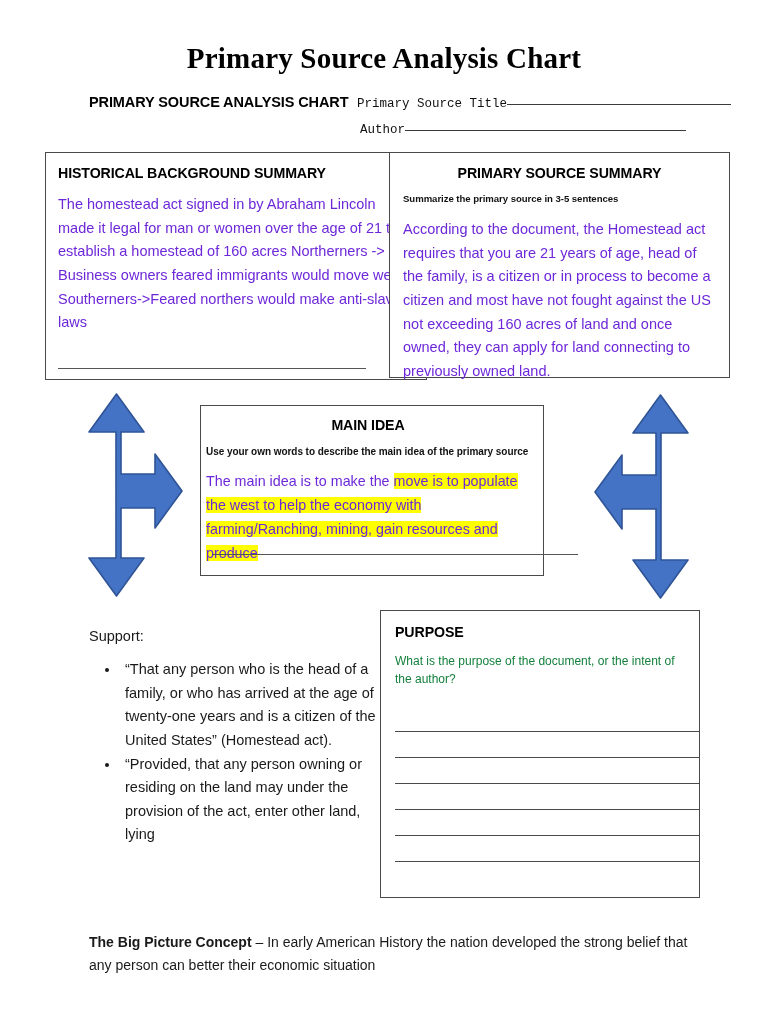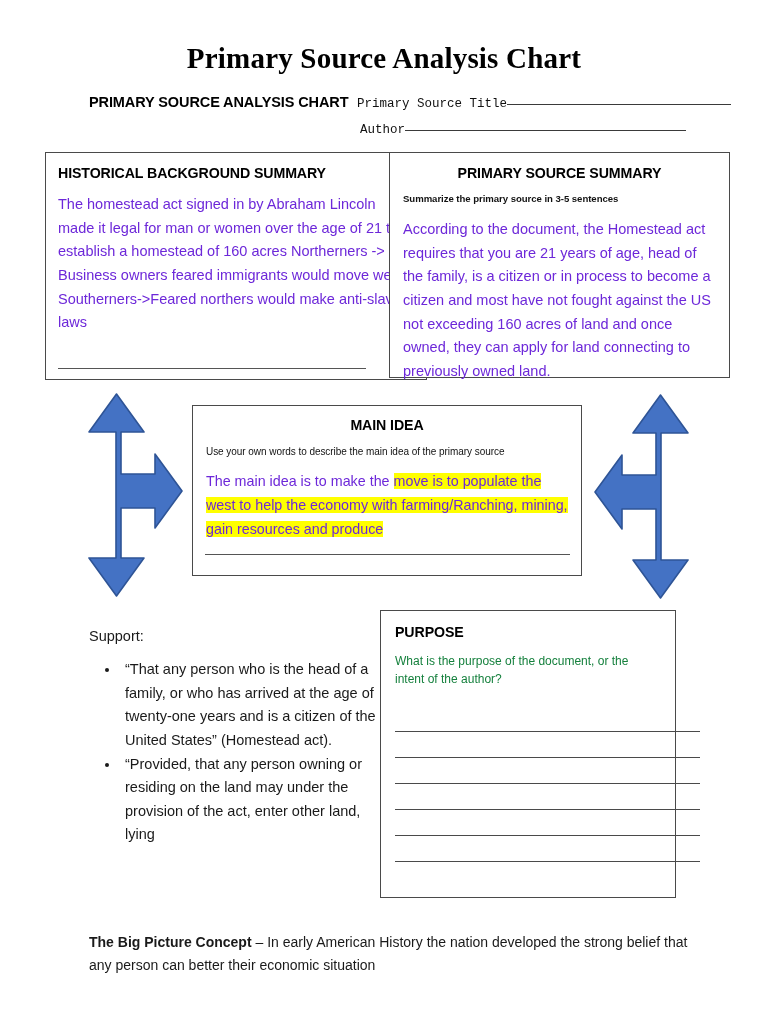--- a/index.html
+++ b/index.html
@@ -93,32 +93,32 @@
     border-bottom: 1.6px solid #555;
   }
 
   
   #box-psum { left: 389px; top: 152px; width: 341px; height: 226px; padding: 12px 13px 0 13px; }
   #box-psum .box-title { display:block; text-align: center; margin-bottom: 12px; }
   #box-psum .box-subtitle { display:block; margin-bottom: 14px; }
   #box-psum .box-body { display:block; }
 
   
-  #box-main { left: 192px; top: 405px; width: 390px; height: 171px; padding: 11px 13px 0 13px; }
+  #box-main { left: 200px; top: 405px; width: 344px; height: 171px; padding: 11px 13px 0 5px; }
   #box-main .box-title { display:block; text-align: center; margin-bottom: 13px; }
-  #box-main .box-subtitle { display:block; font-weight: normal; font-size: 10px; margin-bottom: 12px; }
+  #box-main .box-subtitle { display:block; font-weight: bold; font-size: 10px; margin-bottom: 12px; }
   #box-main .box-body { display:block; font-size: 14.3px; line-height: 1.68; }
   #box-main .trailing-rule {
     position: absolute; left: 12px; bottom: 20px; width: 365px;
     border-bottom: 1.6px solid #555;
   }
   .hl { background: #FFFF00; }
 
   
-  #box-purpose { left: 380px; top: 610px; width: 296px; height: 288px; padding: 13px 14px 0 14px; }
+  #box-purpose { left: 380px; top: 610px; width: 320px; height: 288px; padding: 13px 14px 0 14px; }
   #box-purpose .box-title { display:block; text-align:left; margin-bottom: 12px; }
   #box-purpose .prompt { font-size: 12px; line-height: 1.5; color: #15803d; display:block; }
   #box-purpose .ruled-lines { margin-top: 18px; }
   #box-purpose .ruled-line {
     height: 26px;
     border-bottom: 1.5px solid #4a4a4a;
     width: 305px;
   }
 
   

